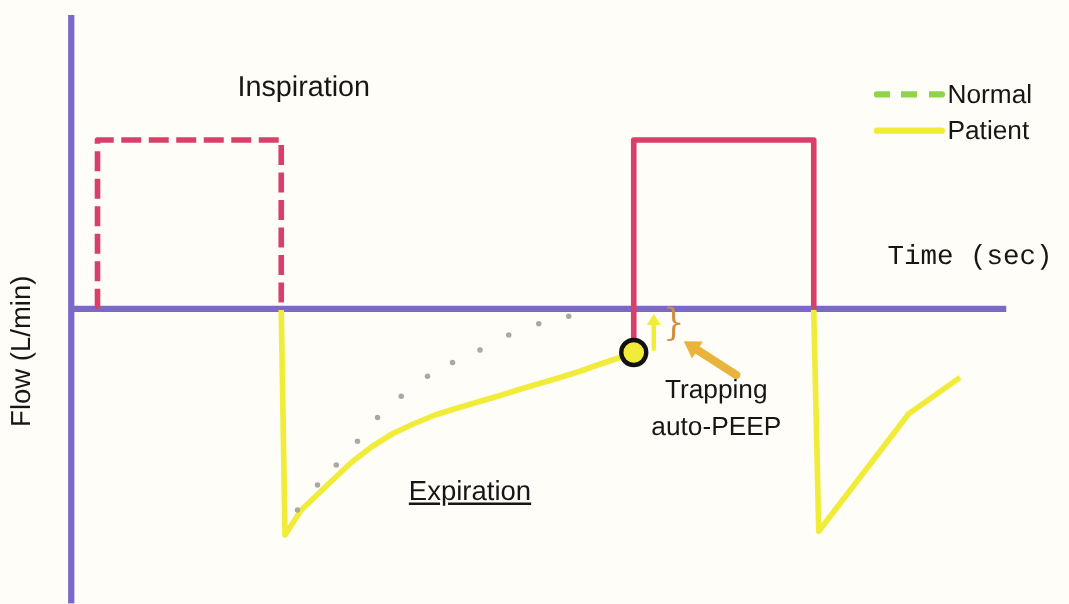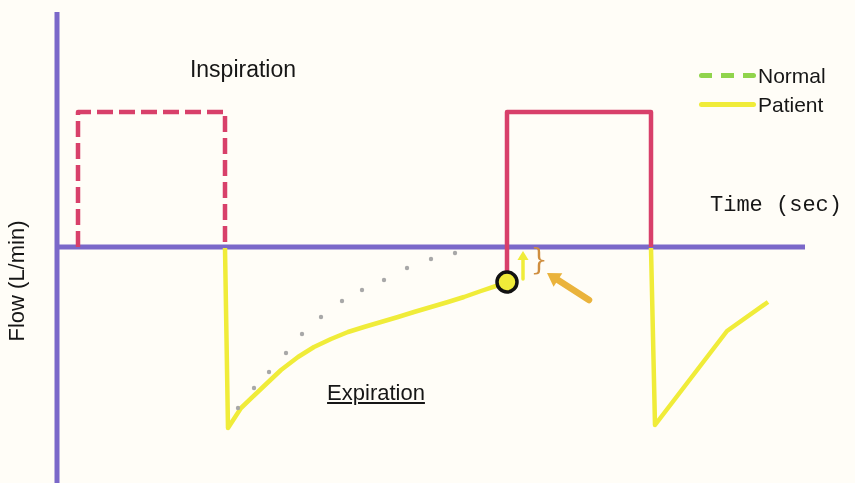--- a/index.html
+++ b/index.html
@@ -112,20 +112,24 @@
 
 
   <div class="lbl inspiration">Inspiration</div>
 
   <div class="lbl expiration">Expiration</div>
 
   <div class="lbl time-label">Time (sec)</div>
 
   <div class="lbl flow-label">Flow (L/min)</div>
 
+  <div class="lbl trapping">
+    <div>Trapping</div>
+    <div>auto-PEEP</div>
+  </div>
 
   <div class="lbl brace">}</div>
 
   <div class="legend">
     <div class="legend-row">
       <span class="swatch swatch-dashed"></span>
       <span class="legend-label">Normal</span>
     </div>
     <div class="legend-row">
       <span class="swatch swatch-solid"></span>

